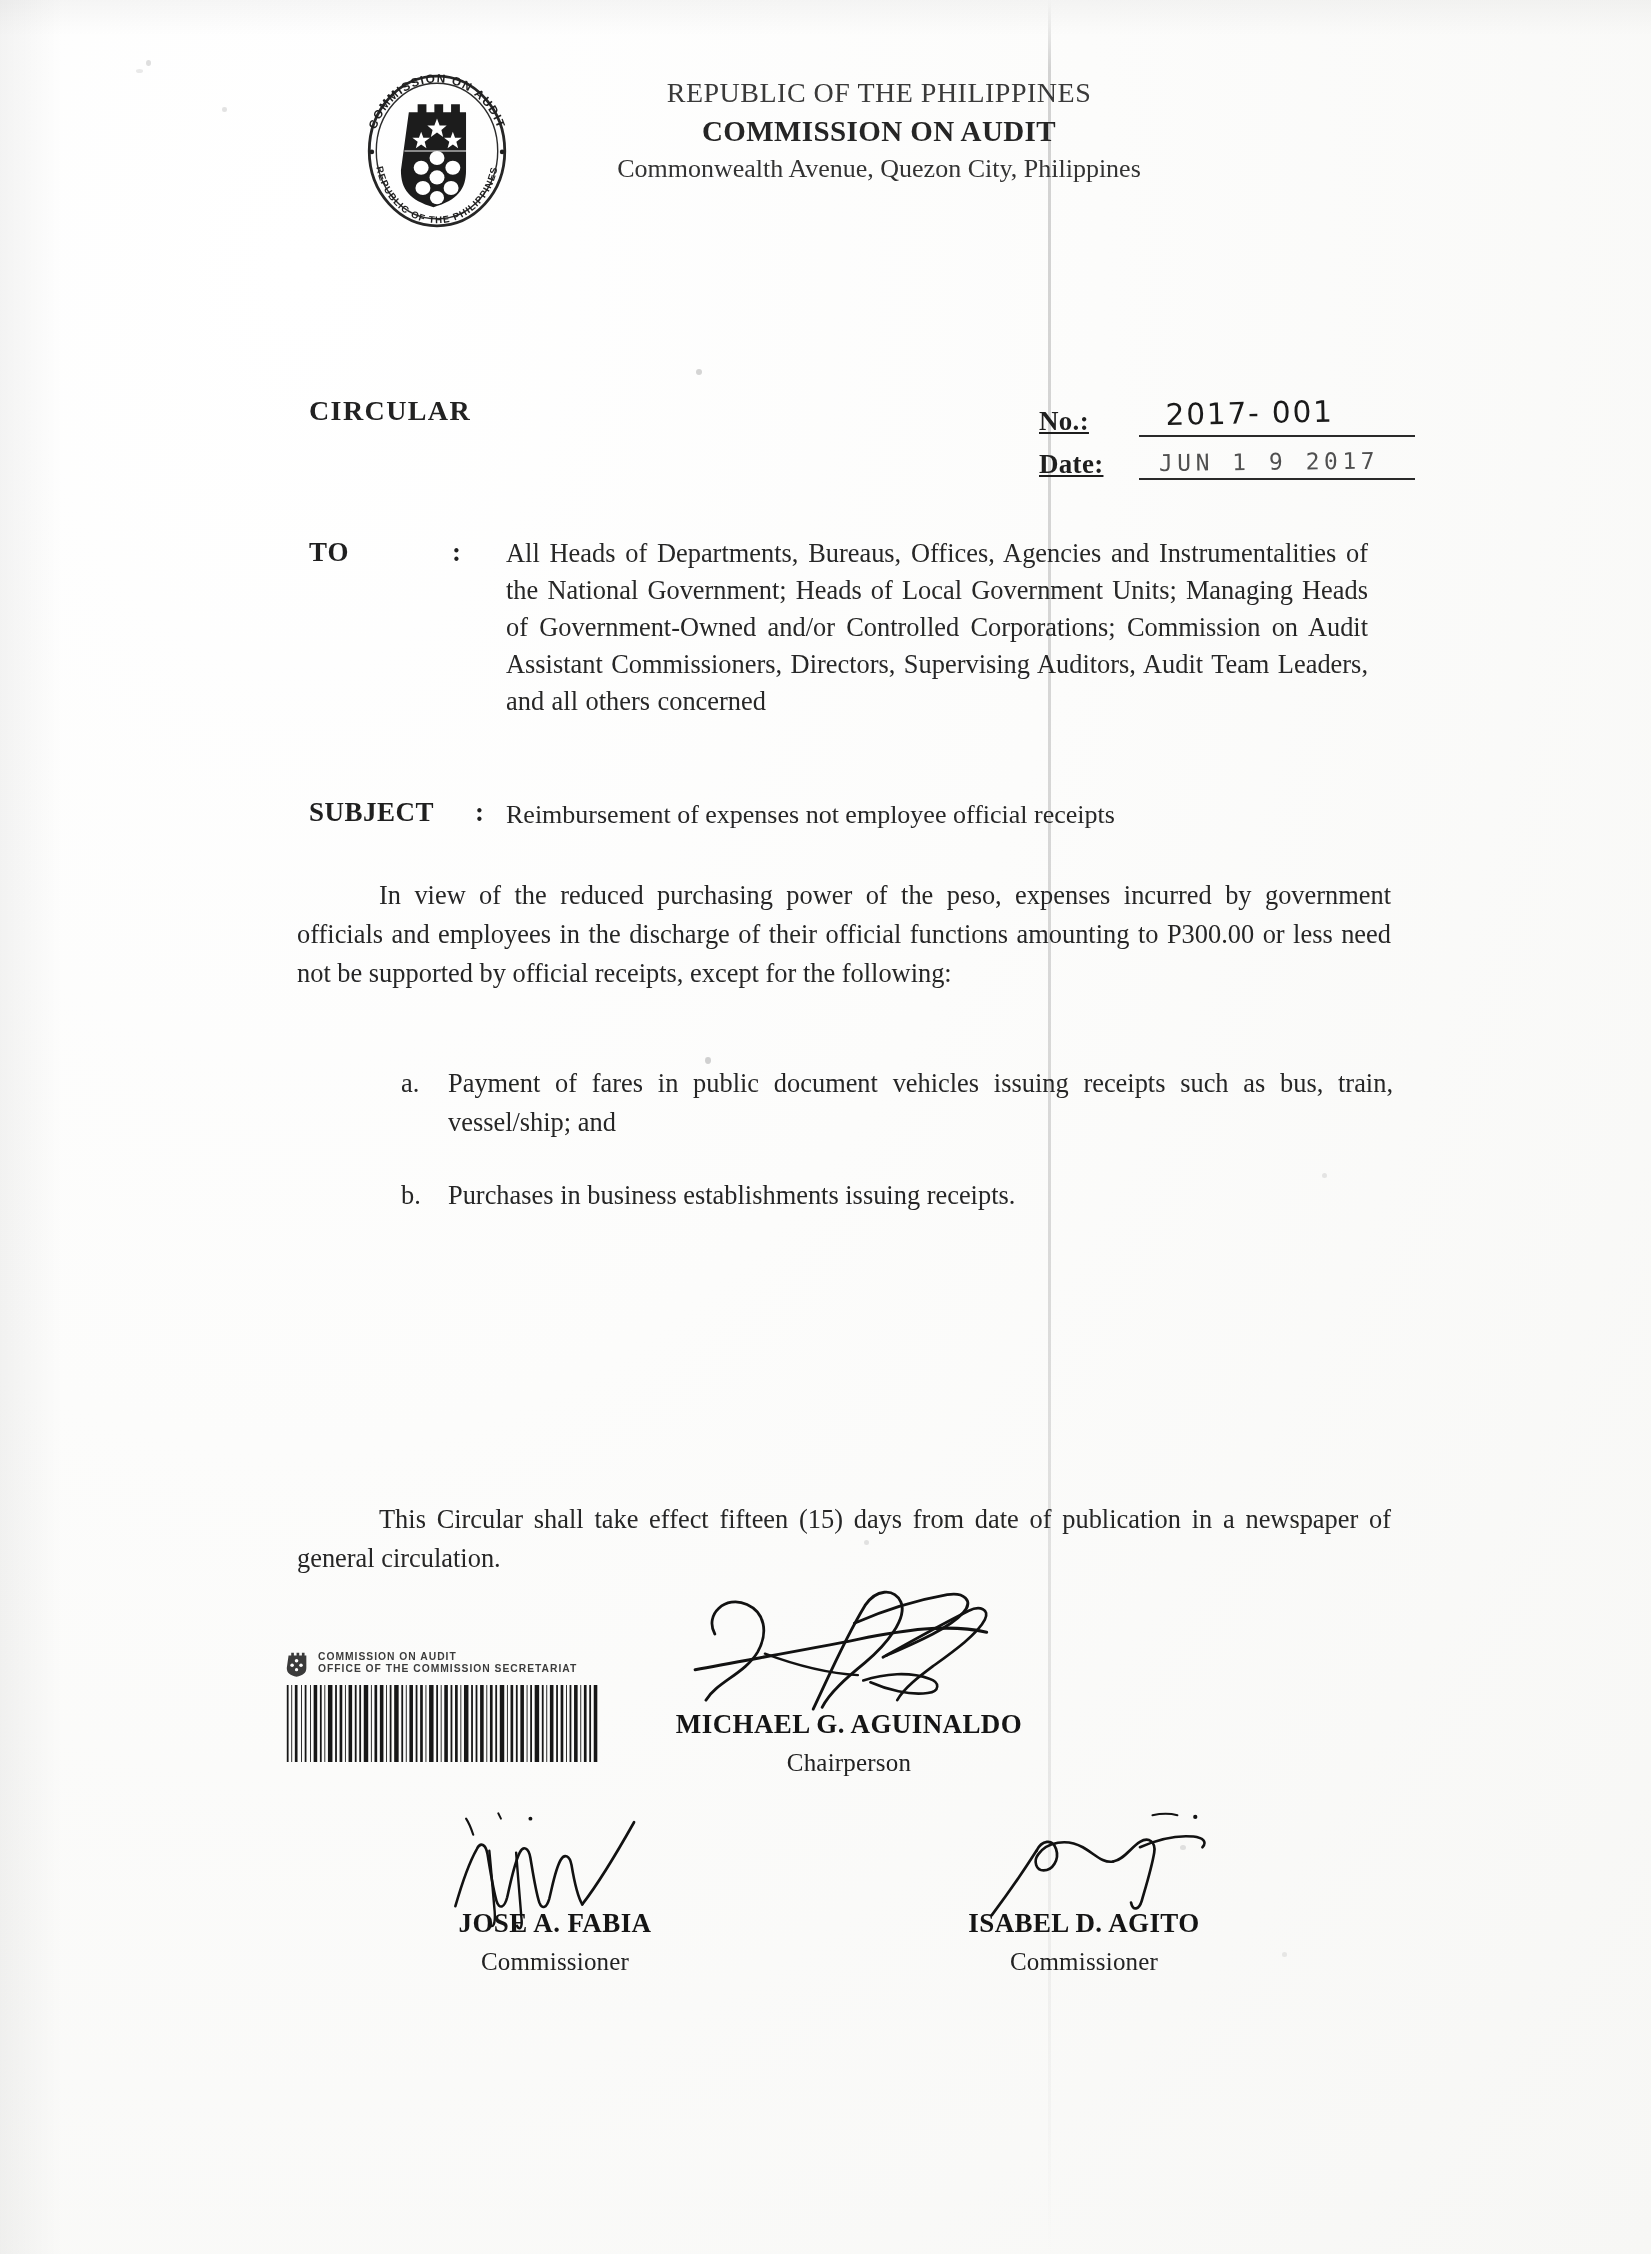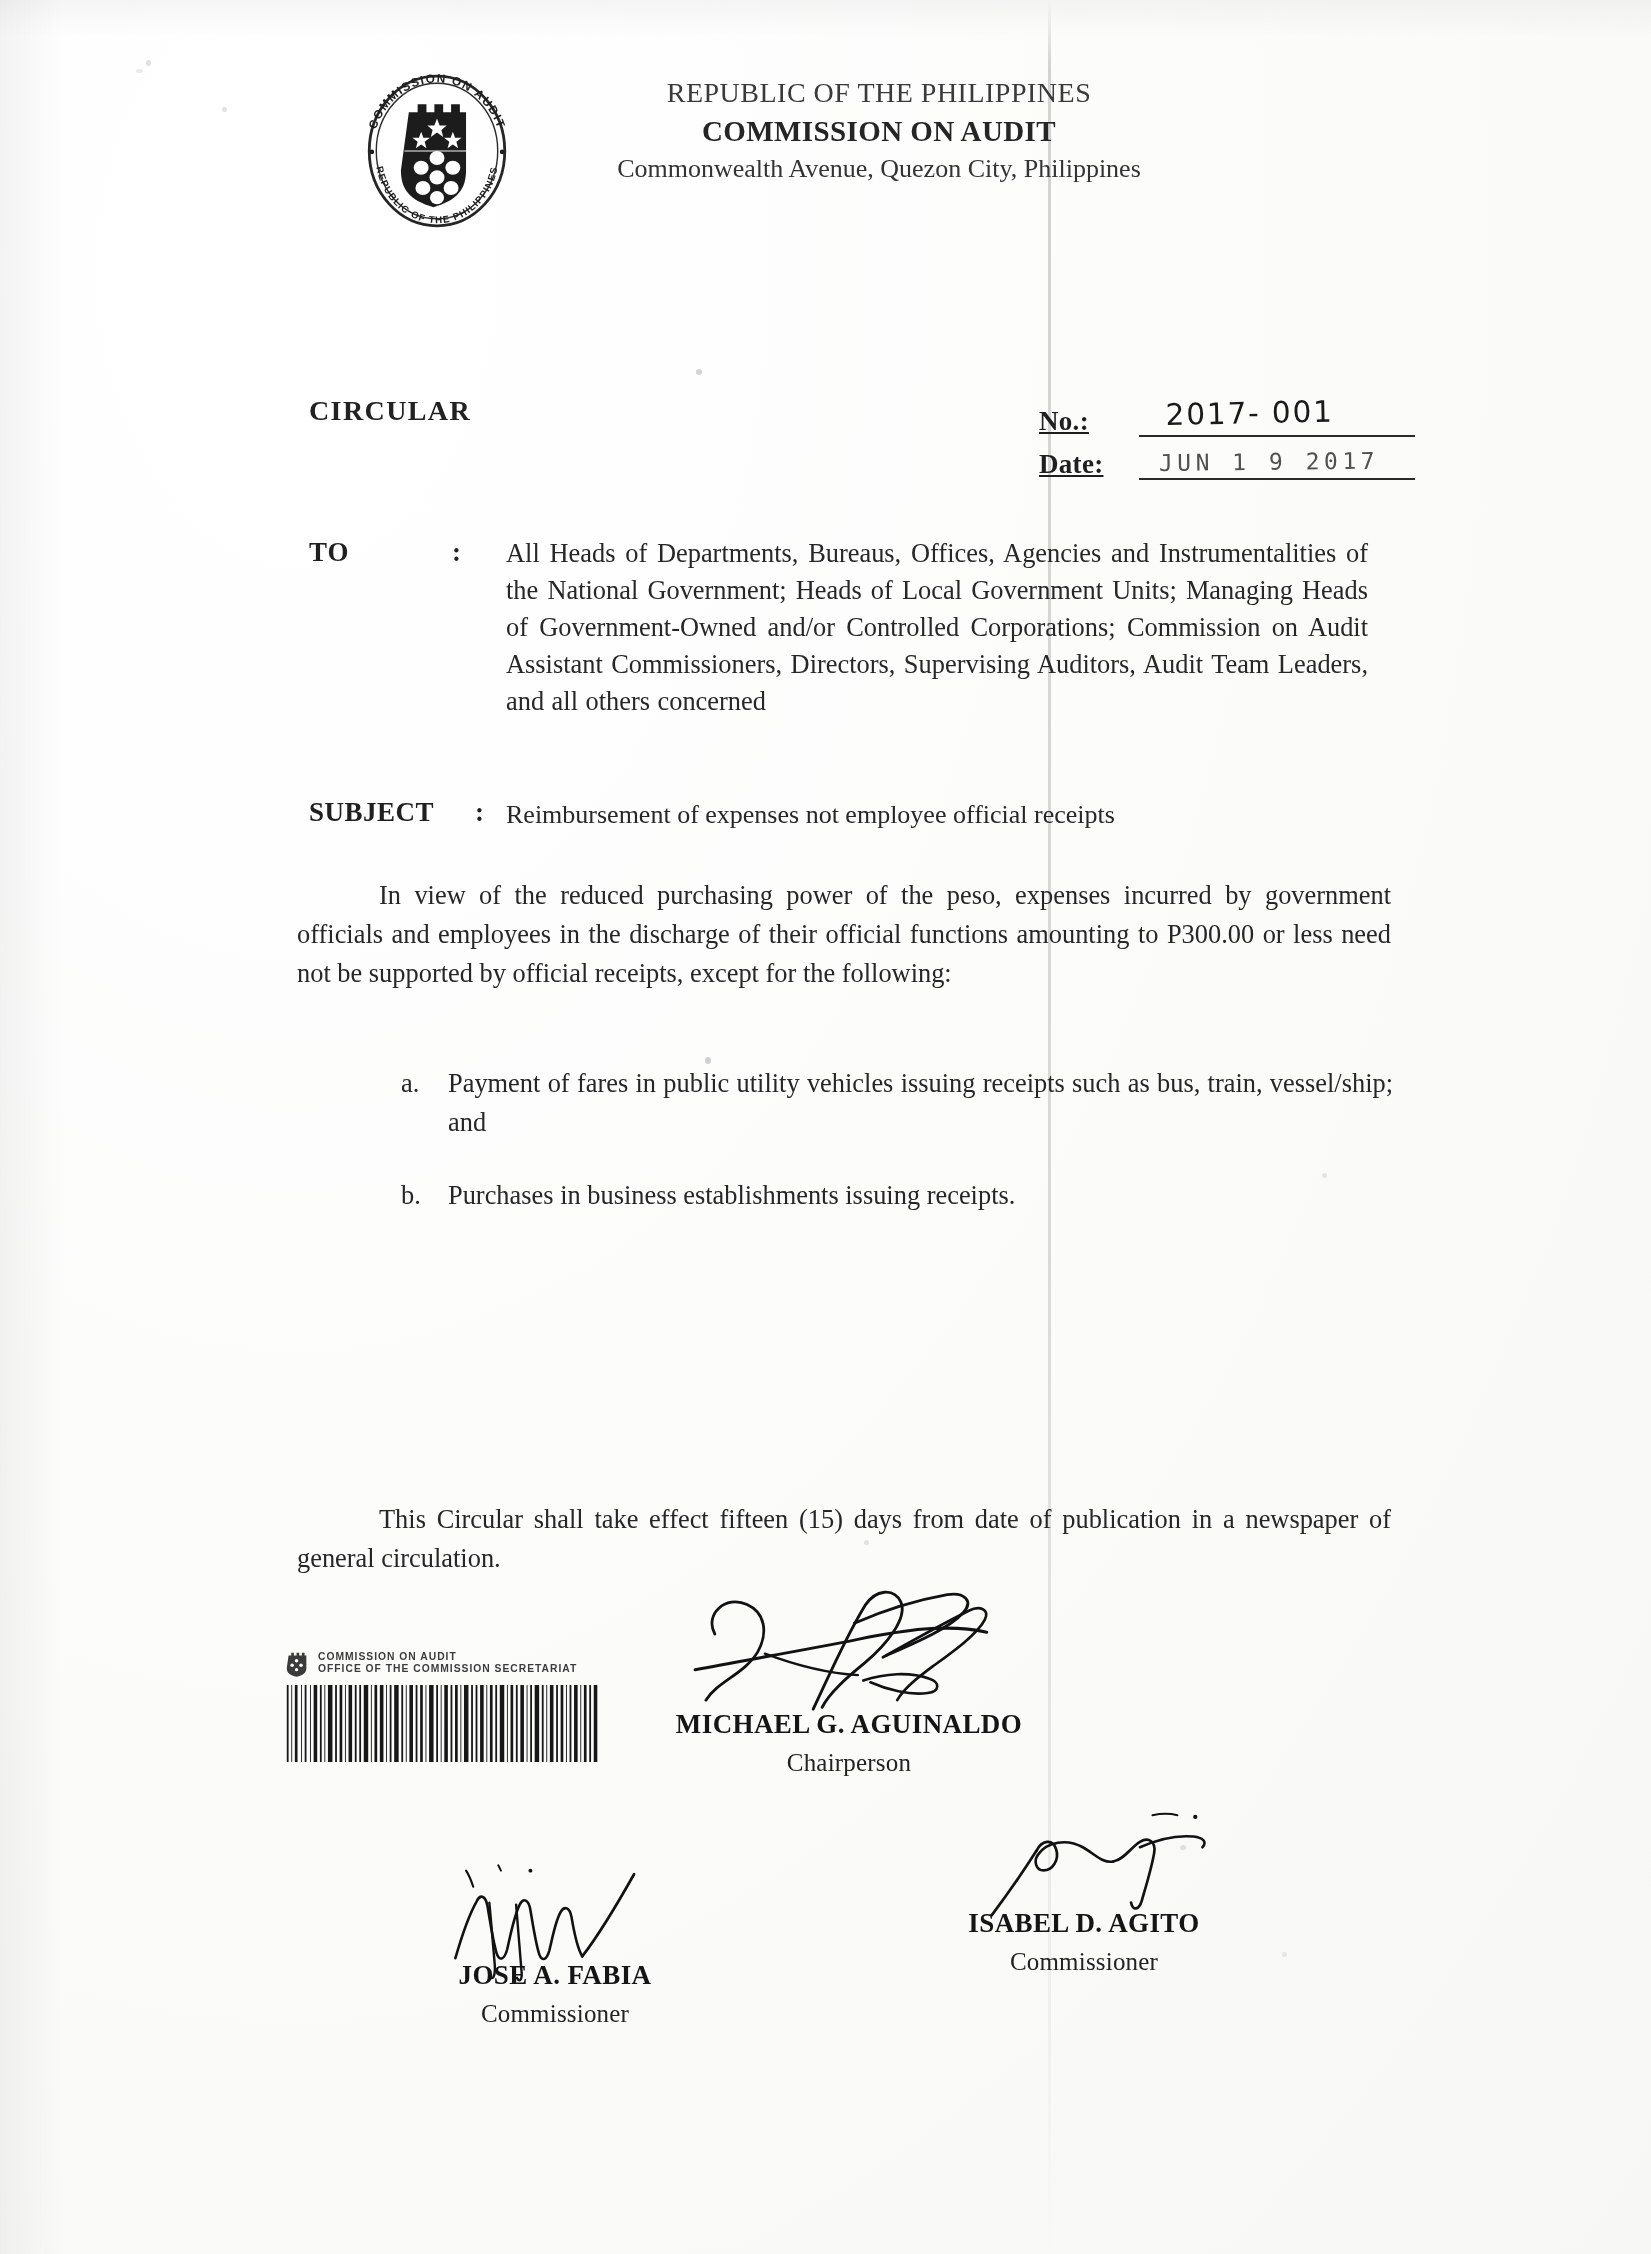--- a/index.html
+++ b/index.html
@@ -317,21 +317,21 @@
   .sig-title {
     font-size: 25px;
     color: #222;
     margin-top: 9px;
     letter-spacing: 0.2px;
   }
 
   .sig-chair { left: 652px; top: 1709px; width: 394px; }
   .sig-chair .sig-svg { left: 27px; top: -134px; width: 322px; height: 152px; }
 
-  .sig-left { left: 376px; top: 1960px; width: 358px; }
+  .sig-left { left: 376px; top: 1908px; width: 358px; }
   .sig-left .sig-svg { left: 36px; top: -109px; width: 269px; height: 134px; }
 
   .sig-right { left: 905px; top: 1908px; width: 358px; }
   .sig-right .sig-svg { left: 72px; top: -100px; width: 242px; height: 116px; }
 
   .ink { fill: none; stroke: #121212; stroke-linecap: round; stroke-linejoin: round; }
 </style>
 </head>
 <body>
 
@@ -420,21 +420,21 @@
   <div class="to-body">All Heads of Departments, Bureaus, Offices, Agencies and Instrumentalities of the National Government; Heads of Local Government Units; Managing Heads of Government-Owned and/or Controlled Corporations; Commission on Audit Assistant Commissioners, Directors, Supervising Auditors, Audit Team Leaders, and all others concerned</div>
 
   <div class="subj-label">SUBJECT</div>
   <div class="subj-colon">:</div>
   <div class="subj-body">Reimbursement of expenses not employee official receipts</div>
 
   <div class="para p1">In view of the reduced purchasing power of the peso, expenses incurred by government officials and employees in the discharge of their official functions amounting to P300.00 or less need not be supported by official receipts, except for the following:</div>
 
   <div class="item a">
     <span class="marker">a.</span>
-    <span class="itext">Payment of fares in public utility vehicles issuing receipts such as bus, train, vessel/ship; and</span>
+    <span class="itext">Payment of fares in public document vehicles issuing receipts such as bus, train, vessel/ship; and</span>
   </div>
 
   <div class="item b">
     <span class="marker">b.</span>
     <span class="itext">Purchases in business establishments issuing receipts.</span>
   </div>
 
   <div class="para p5">This Circular shall take effect fifteen (15) days from date of publication in a newspaper of general circulation.</div>
 
   <div class="barcode-block">

